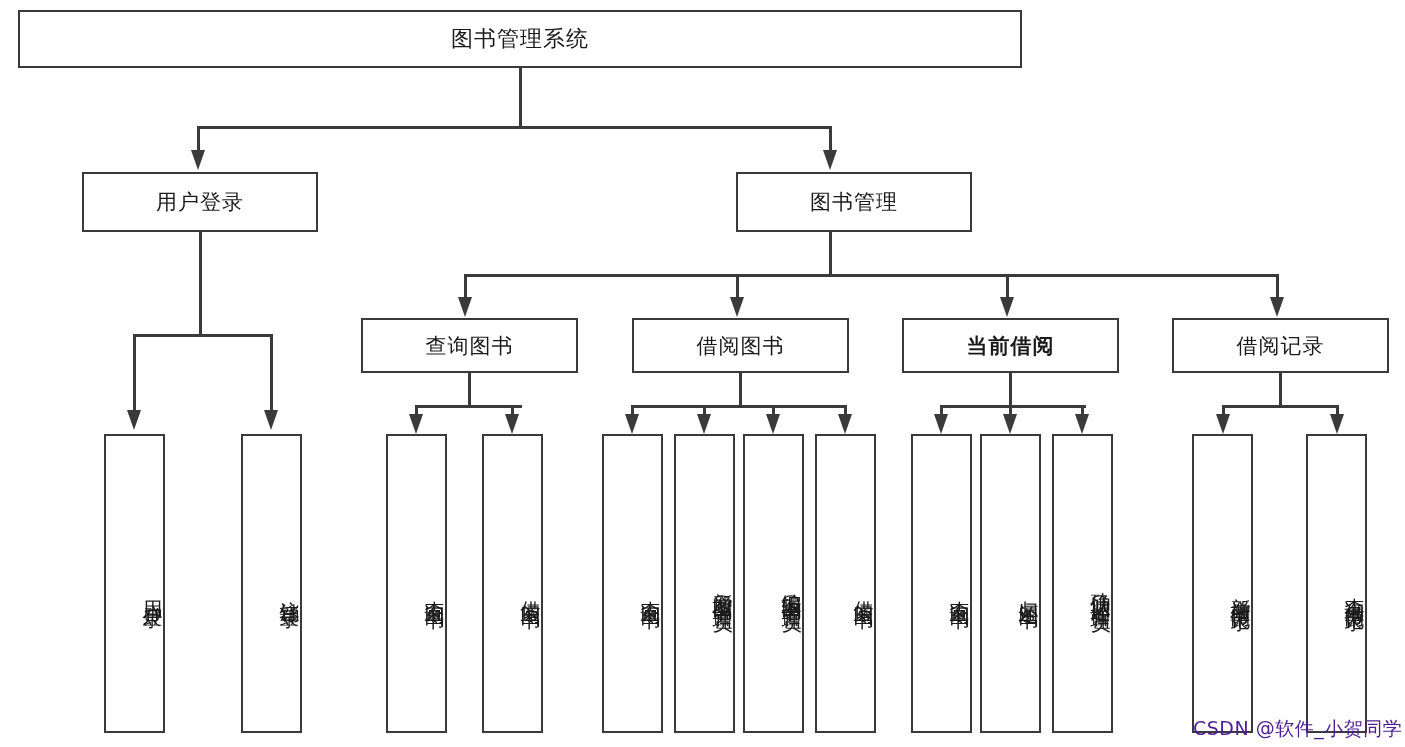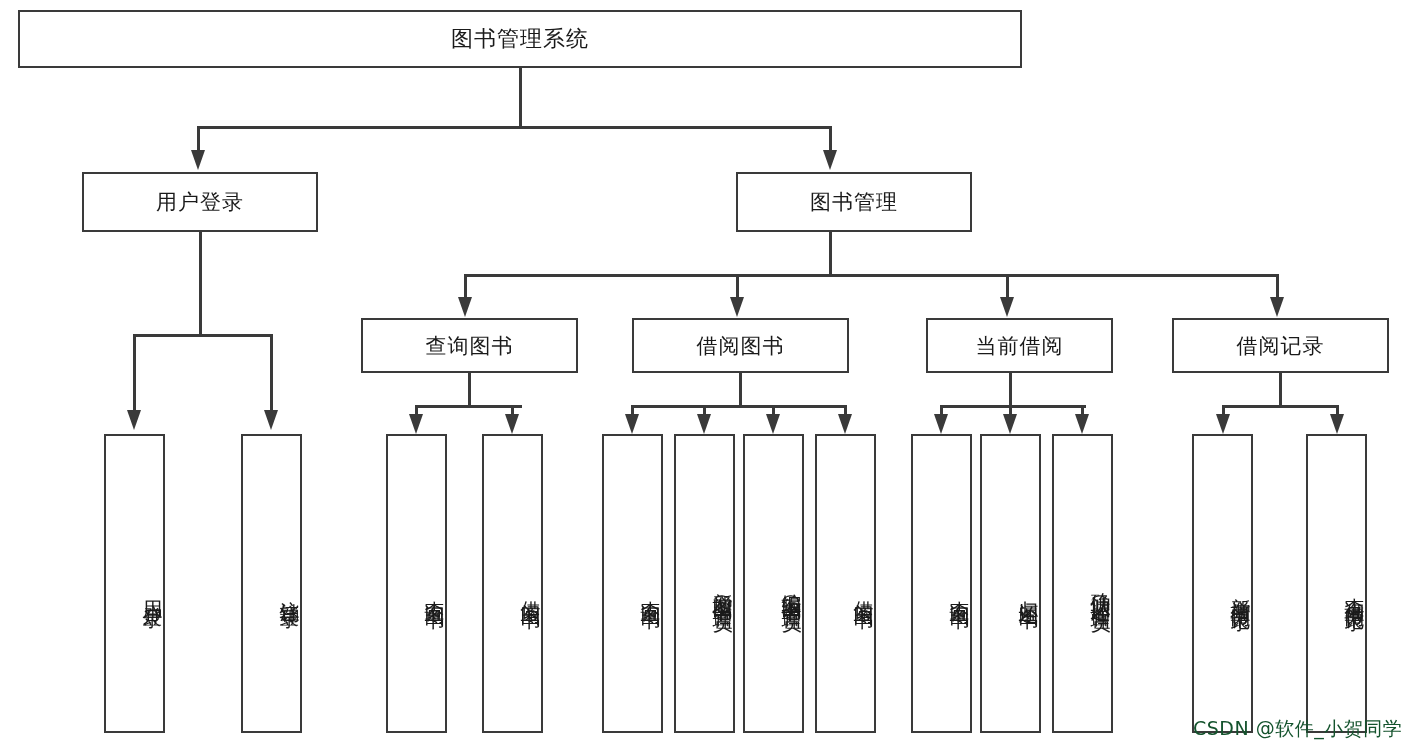--- a/index.html
+++ b/index.html
@@ -57,21 +57,21 @@
     position: absolute;
     width: 0; height: 0;
     border-left: 7px solid transparent;
     border-right: 7px solid transparent;
     border-top: 20px solid #3a3a3a;
   }
   
   .watermark {
     position: absolute;
     font-size: 19px;
-    color: #14532d;
+    color: #4c1d95;
     white-space: nowrap;
     letter-spacing: 0.5px;
   }
 </style>
 </head>
 <body>
 
 <div id="canvas">
 
   <div class="node horiz root" style="left:18px; top:10px; width:1004px; height:58px;">
@@ -109,21 +109,21 @@
   <div class="arrow" style="left:1000px; top:297px;"></div>
   <div class="vline" style="left:1276px; top:274px; height:26px;"></div>
   <div class="arrow" style="left:1270px; top:297px;"></div>
 
   <div class="node horiz" style="left:361px; top:318px; width:217px; height:55px;">
     <span>查询图书</span>
   </div>
   <div class="node horiz" style="left:632px; top:318px; width:217px; height:55px;">
     <span>借阅图书</span>
   </div>
-  <div class="node horiz" style="left:926px; top:318px; width:187px; height:55px;">
+  <div class="node horiz" style="left:902px; top:318px; width:217px; height:55px;font-weight:bold;">
     <span>当前借阅</span>
   </div>
   <div class="node horiz" style="left:1172px; top:318px; width:217px; height:55px;font-family:Liberation Mono, monospace;">
     <span>借阅记录</span>
   </div>
 
   <div class="vline" style="left:468px; top:373px; height:34px;"></div>
   <div class="hline" style="left:415px; top:405px; width:107px;"></div>
   <div class="vline" style="left:415px; top:405px; height:12px;"></div>
   <div class="arrow" style="left:409px; top:414px;"></div>

